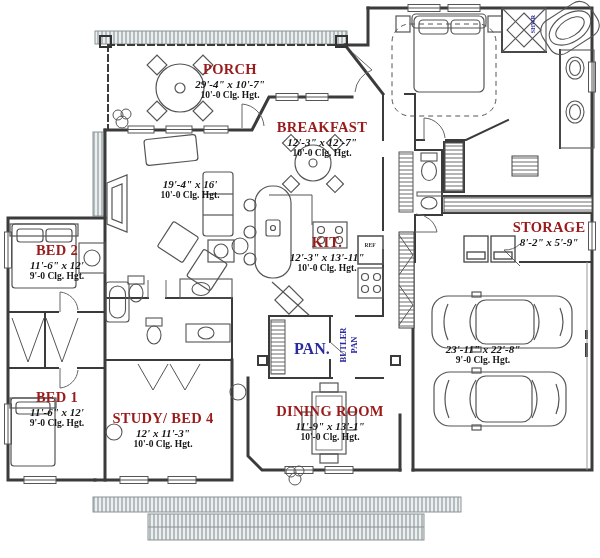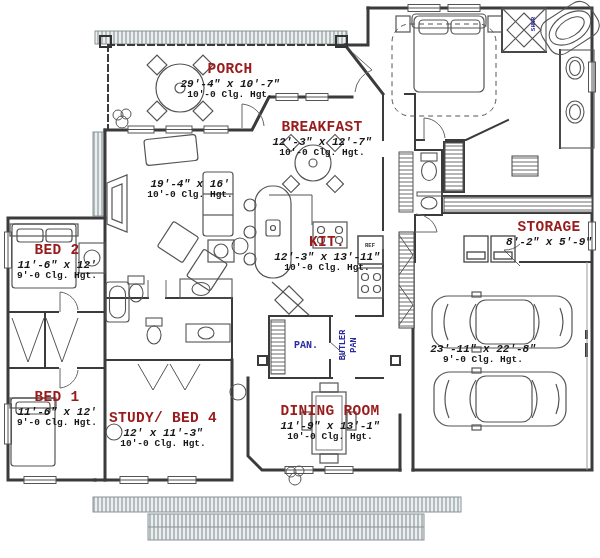--- a/index.html
+++ b/index.html
@@ -1,25 +1,25 @@
 <!DOCTYPE html>
 <html><head>
 <meta charset="utf-8">
 <style>
   html,body{margin:0;padding:0;background:#fff;}
   #plan{position:relative;width:600px;height:558px;background:#ffffff;overflow:hidden;
-        font-family:Liberation Mono, monospace;}
+        font-family:Liberation Serif, serif;}
   #plan svg{position:absolute;left:0;top:0;}
   .room{position:absolute;transform:translateX(-50%);text-align:center;line-height:1.1;
         white-space:nowrap;z-index:5;}
   .room .rn{font-weight:bold;font-size:14.5px;color:#991b1b;letter-spacing:.3px;}
   .room .rd{font-style:italic;font-weight:bold;font-size:11px;color:#161616;}
   .room .rc{font-weight:bold;font-size:9.5px;color:#161616;}
   .blab{position:absolute;z-index:5;font-weight:bold;color:#2a2a9e;}
-  .blab.pan{font-size:10px;}
+  .blab.pan{font-size:16px;}
   .blab.butler{font-size:8.5px;line-height:1.25;text-align:center;
        transform:translate(-50%,-50%) rotate(-90deg);}
   .blab.shwr{font-size:6px;transform:translate(-50%,-50%) rotate(-90deg);}
   .tinylab{position:absolute;z-index:5;font-size:5.5px;font-weight:bold;color:#333;
        transform:translate(-50%,-50%);}
 </style>
 </head>
 <body>
 
 <div id="plan">

